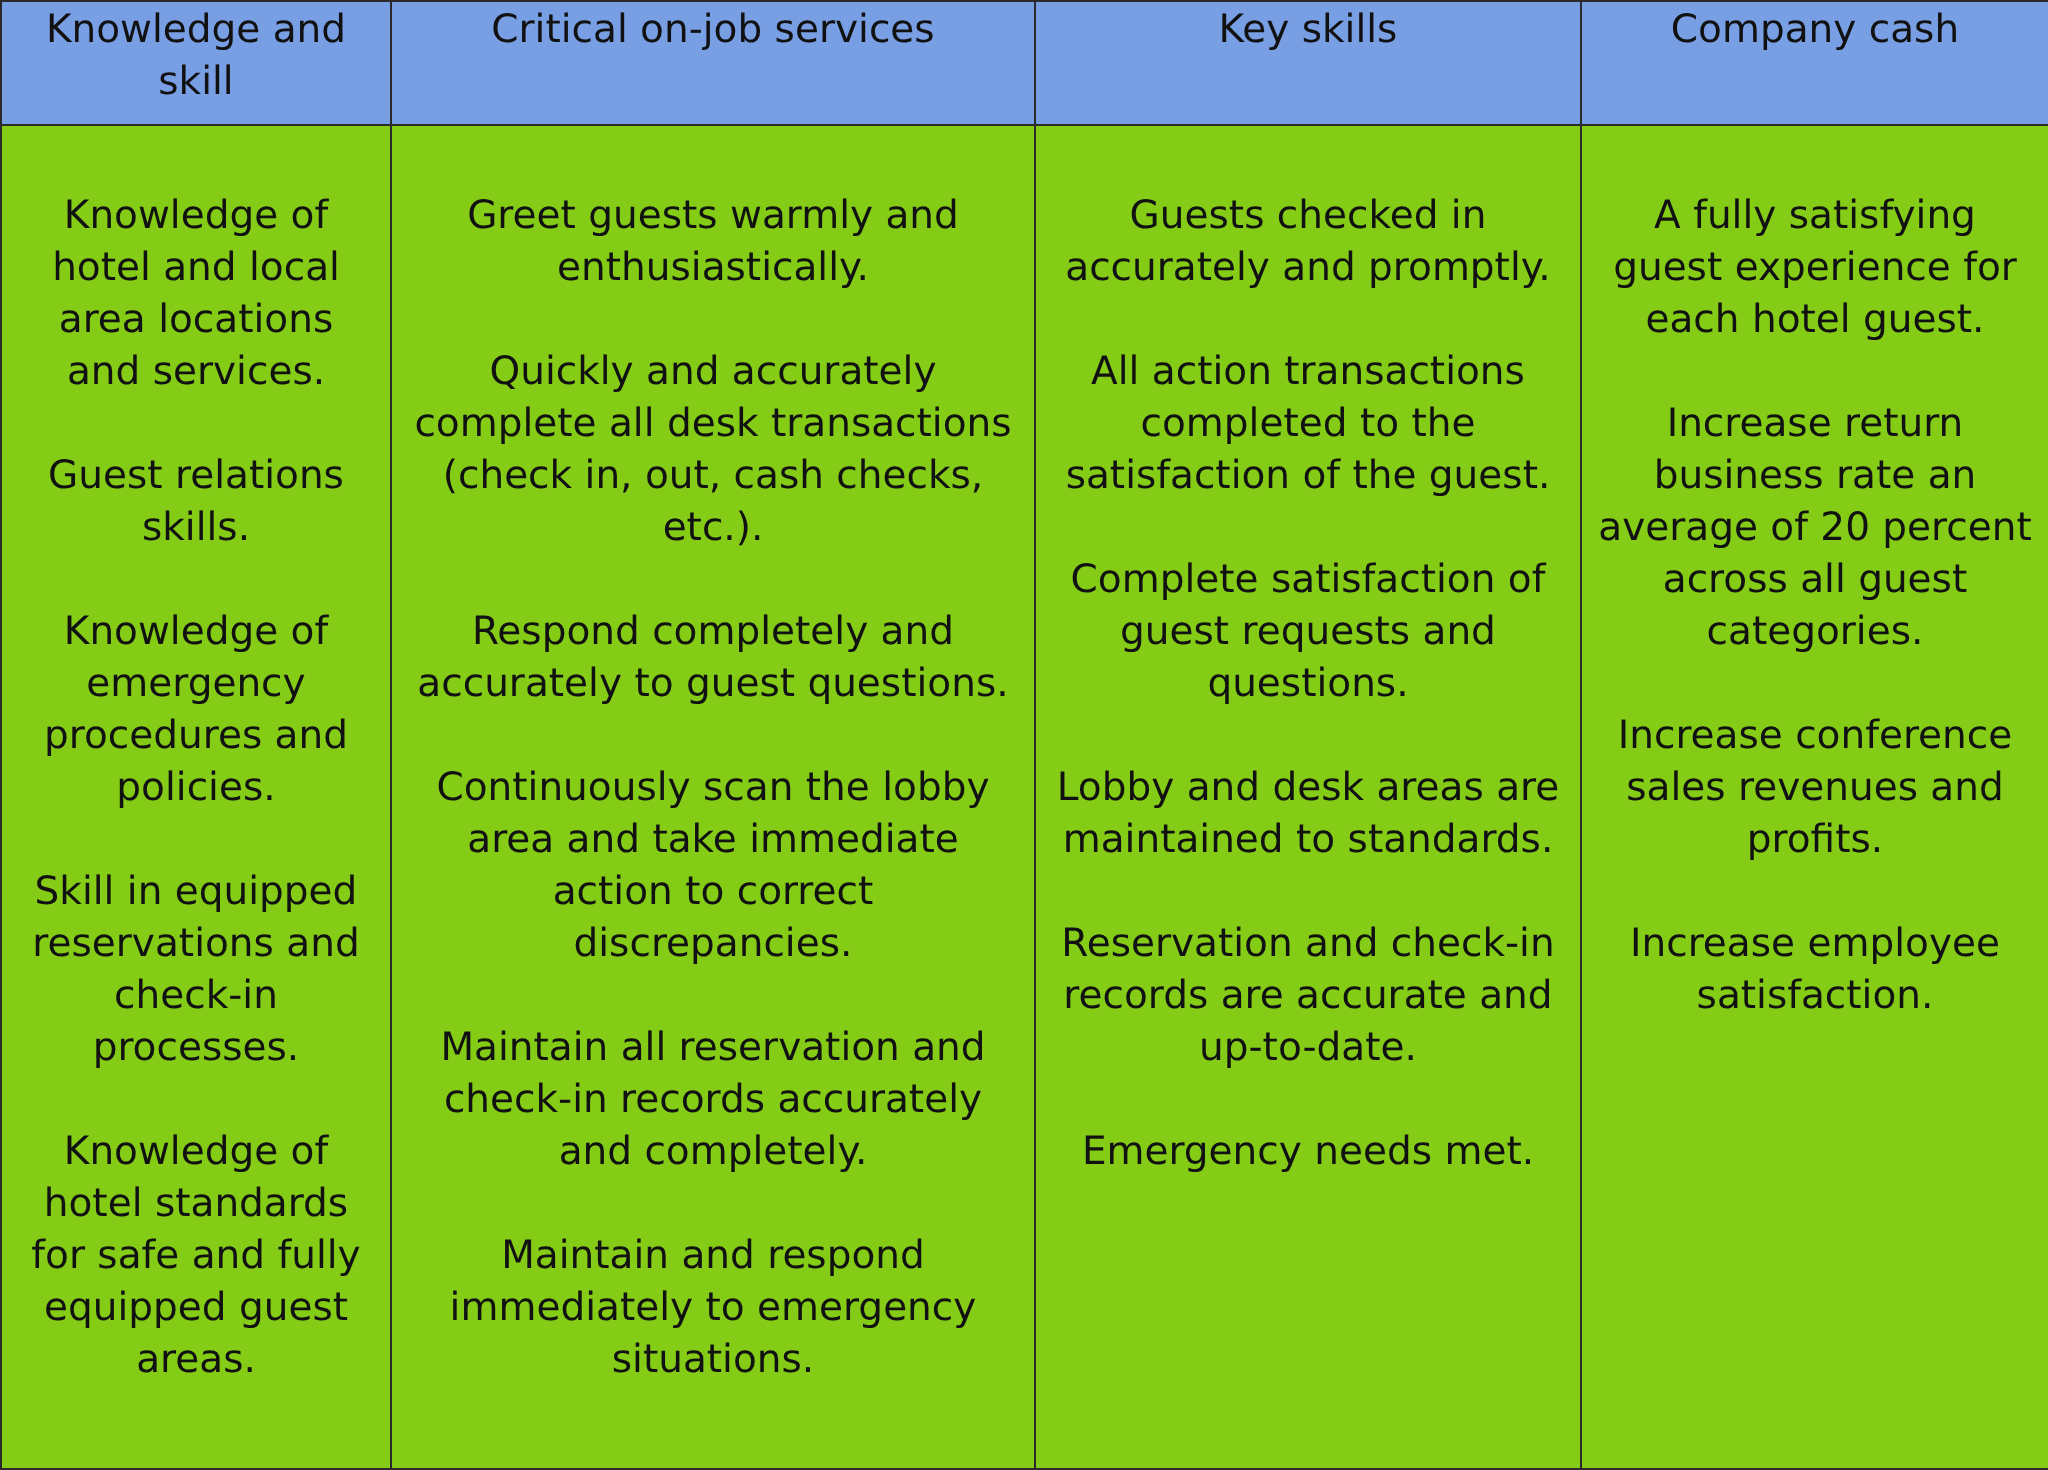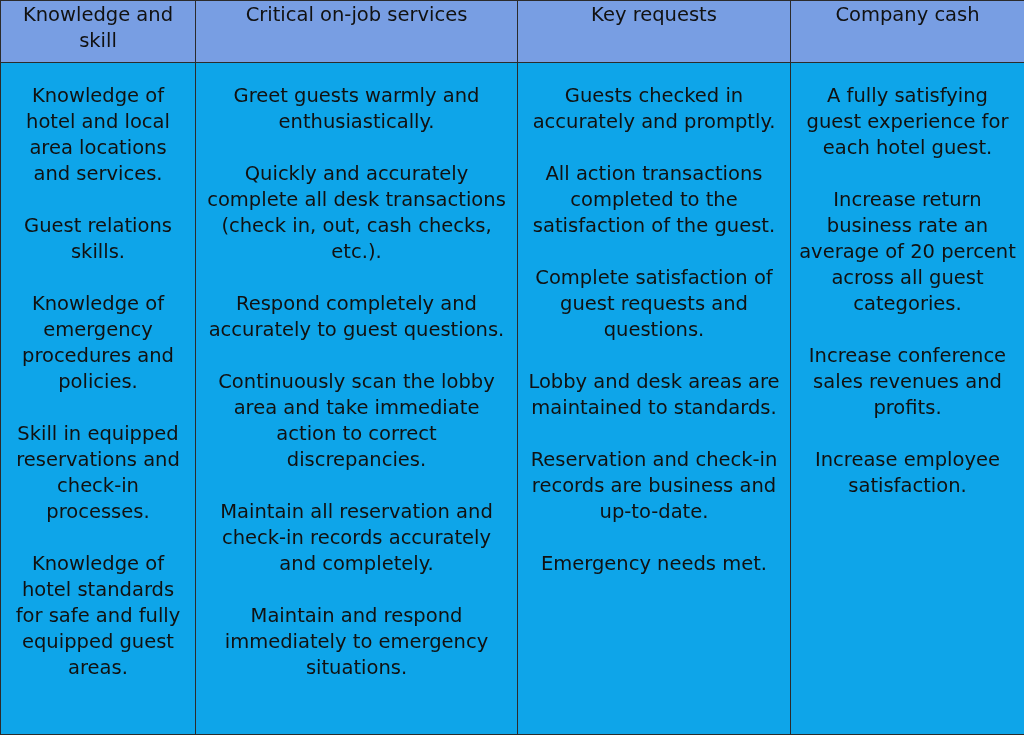--- a/index.html
+++ b/index.html
@@ -20,23 +20,23 @@
     padding: 0 8px;
   }
   .tbl th {
     background: #789ee3;
     font-weight: normal;
     vertical-align: top;
     height: 60px;
     padding-top: 1px;
   }
   .tbl td {
-    background: #0ea5e9;
+    background: #84cc16;
     vertical-align: top;
-    padding-top: 20px;
+    padding-top: 32px;
   }
   .item { margin: 0 0 26px 0; }
   .item:last-child { margin-bottom: 0; }
   col.c1 { width: 195px; }
   col.c2 { width: 322px; }
   col.c3 { width: 273px; }
   col.c4 { width: 234px; }
 </style>
 </head>
 <body>
@@ -45,21 +45,21 @@
   <colgroup>
     <col class="c1">
       <col class="c2">
       <col class="c3">
       <col class="c4">
   </colgroup>
   <thead>
     <tr>
       <th>Knowledge and skill</th>
       <th>Critical on-job services</th>
-      <th>Key requests</th>
+      <th>Key skills</th>
       <th>Company cash</th>
     </tr>
   </thead>
   <tbody>
     <tr>
       <td>
         <div class="item">Knowledge of hotel and local area locations and services.</div>
         <div class="item">Guest relations skills.</div>
         <div class="item">Knowledge of emergency procedures and policies.</div>
         <div class="item">Skill in equipped reservations and check-in processes.</div>
@@ -71,21 +71,21 @@
         <div class="item">Respond completely and accurately to guest questions.</div>
         <div class="item">Continuously scan the lobby area and take immediate action to correct discrepancies.</div>
         <div class="item">Maintain all reservation and check-in records accurately and completely.</div>
         <div class="item">Maintain and respond immediately to emergency situations.</div>
       </td>
       <td>
         <div class="item">Guests checked in accurately and promptly.</div>
         <div class="item">All action transactions completed to the satisfaction of the guest.</div>
         <div class="item">Complete satisfaction of guest requests and questions.</div>
         <div class="item">Lobby and desk areas are maintained to standards.</div>
-        <div class="item">Reservation and check-in records are business and up-to-date.</div>
+        <div class="item">Reservation and check-in records are accurate and up-to-date.</div>
         <div class="item">Emergency needs met.</div>
       </td>
       <td>
         <div class="item">A fully satisfying guest experience for each hotel guest.</div>
         <div class="item">Increase return business rate an average of 20 percent across all guest categories.</div>
         <div class="item">Increase conference sales revenues and profits.</div>
         <div class="item">Increase employee satisfaction.</div>
       </td>
     </tr>
   </tbody>

